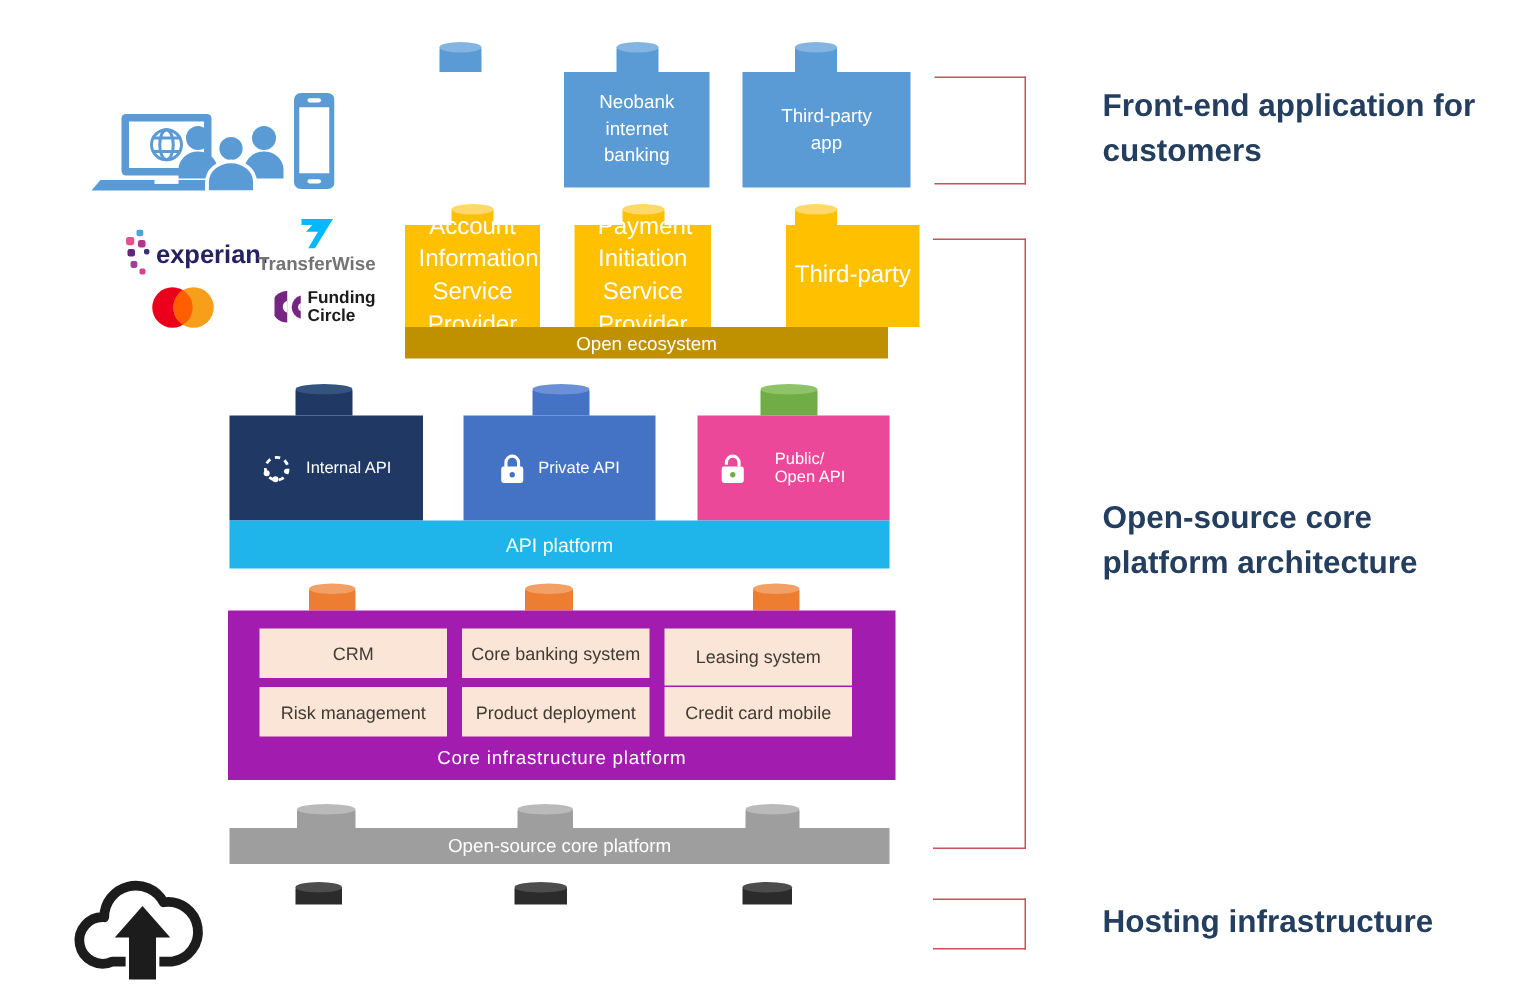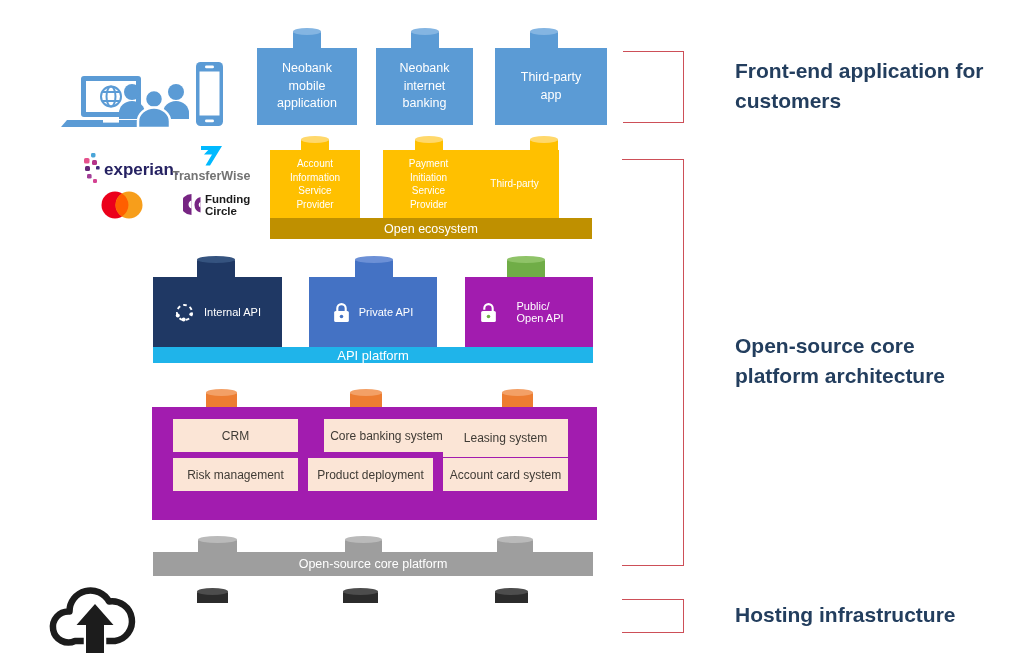--- a/index.html
+++ b/index.html
@@ -3,25 +3,25 @@
 <meta charset="utf-8">
 <style>
   html,body{margin:0;padding:0;background:#fff;}
   body{font-family:"Liberation Sans", sans-serif;}
   .canvas{position:relative;width:1024px;height:660px;background:#fff;overflow:hidden;}
 
   
   .block{position:absolute;display:flex;align-items:center;justify-content:center;
          text-align:center;color:#fff;box-sizing:border-box;}
   .blue-block{background:#5b9bd5;font-size:12.5px;line-height:1.42;}
-  .yellow-block{background:#ffc000;font-size:10px;line-height:1.35;}
+  .yellow-block{background:#ffc000;font-size:16px;line-height:1.35;}
   .api-block{font-size:11px;gap:9px;}
   .navy{background:#1f3864;}
   .pblue{background:#4472c4;}
-  .green{background:#a21caf;gap:20px;}
+  .green{background:#ec4899;gap:20px;}
 
   .bar{position:absolute;display:flex;align-items:center;justify-content:center;
        color:#fff;font-size:12.5px;box-sizing:border-box;}
   .gold{background:#bf9000;}
   .cyan{background:#1fb4ea;font-size:13px;}
   .gray{background:#9e9e9e;}
   .dark{background:#262626;}
 
   .platform{position:absolute;background:#a21caf;}
   .platform .caption{position:absolute;left:0;right:0;bottom:8px;text-align:center;
@@ -117,40 +117,37 @@
     </svg>
     <div class="fc-text">
       <div>Funding</div>
       <div>Circle</div>
     </div>
   </div>
 
   <div class="peg peg-blue" style="left:293px;top:31px;width:28px;height:17px"></div>
   <div class="peg peg-blue" style="left:411px;top:31px;width:28px;height:17px"></div>
   <div class="peg peg-blue" style="left:530px;top:31px;width:28px;height:17px"></div>
-  <div class="block blue-block" style="left:257px;top:48px;width:100px;height:77px">
-    <span style="width:78px">Neobank mobile application</span>
-  </div>
   <div class="block blue-block" style="left:376px;top:48px;width:97px;height:77px">
     <span style="width:70px">Neobank internet banking</span>
   </div>
   <div class="block blue-block" style="left:495px;top:48px;width:112px;height:77px">
     <span style="width:62px">Third-party app</span>
   </div>
 
   <div class="peg peg-yellow" style="left:301px;top:139px;width:28px;height:11px"></div>
   <div class="peg peg-yellow" style="left:415px;top:139px;width:28px;height:11px"></div>
   <div class="peg peg-yellow" style="left:530px;top:139px;width:28px;height:11px"></div>
   <div class="block yellow-block" style="left:270px;top:150px;width:90px;height:68px">
     <span style="width:72px">Account Information Service Provider</span>
   </div>
   <div class="block yellow-block" style="left:383px;top:150px;width:91px;height:68px">
     <span style="width:60px">Payment Initiation Service Provider</span>
   </div>
-  <div class="block yellow-block" style="left:470px;top:150px;width:89px;height:68px">
+  <div class="block yellow-block" style="left:524px;top:150px;width:89px;height:68px">
     <span>Third-party</span>
   </div>
   <div class="bar gold" style="left:270px;top:218px;width:322px;height:21px">
     <span>Open ecosystem</span>
   </div>
 
   <div class="peg peg-navy" style="left:197px;top:259px;width:38px;height:18px"></div>
   <div class="peg peg-pblue" style="left:355px;top:259px;width:38px;height:18px"></div>
   <div class="peg peg-green" style="left:507px;top:259px;width:38px;height:18px"></div>
 
@@ -175,47 +172,48 @@
 
   <div class="block api-block green" style="left:465px;top:277px;width:128px;height:70px">
     <svg width="17" height="21" viewBox="0 0 16 20">
       <path d="M12,8.6 V6 a4,4 0 0 0 -8,0 V7.4" fill="none" stroke="#fff" stroke-width="2"></path>
       <rect x="1" y="8.6" width="14" height="10.4" rx="1.5" fill="#fff"></rect>
       <circle cx="8" cy="13.8" r="1.7" fill="#70ad47"></circle>
     </svg>
     <span style="width:62px;text-align:left">Public/ Open API</span>
   </div>
 
-  <div class="bar cyan" style="left:153px;top:347px;width:440px;height:16px">
+  <div class="bar cyan" style="left:153px;top:347px;width:440px;height:32px">
     <span>API platform</span>
   </div>
 
   <div class="peg peg-orange" style="left:206px;top:392px;width:31px;height:15px"></div>
   <div class="peg peg-orange" style="left:350px;top:392px;width:32px;height:15px"></div>
   <div class="peg peg-orange" style="left:502px;top:392px;width:31px;height:15px"></div>
 
   <div class="platform" style="left:152px;top:407px;width:445px;height:113px">
     <div class="core-box" style="left:21px;top:12px;width:125px;height:33px">
       <span>CRM</span>
     </div>
-    <div class="core-box" style="left:172px;top:12px;width:125px;height:33px">
+    <div class="core-box" style="left:156px;top:12px;width:125px;height:33px">
       <span>Core banking system</span>
     </div>
     <div class="core-box" style="left:291px;top:12px;width:125px;height:38px">
       <span>Leasing system</span>
     </div>
     <div class="core-box" style="left:21px;top:51px;width:125px;height:33px">
       <span>Risk management</span>
     </div>
     <div class="core-box" style="left:156px;top:51px;width:125px;height:33px">
       <span>Product deployment</span>
     </div>
     <div class="core-box" style="left:291px;top:51px;width:125px;height:33px">
-      <span>Account card system</span>
-    </div>
+      <span>Credit card mobile</span>
+    </div>
+    <div class="caption">Core infrastructure platform</div>
   </div>
 
   <div class="peg peg-gray" style="left:198px;top:539px;width:39px;height:13px"></div>
   <div class="peg peg-gray" style="left:345px;top:539px;width:37px;height:13px"></div>
   <div class="peg peg-gray" style="left:497px;top:539px;width:36px;height:13px"></div>
   <div class="bar gray" style="left:153px;top:552px;width:440px;height:24px">
     <span>Open-source core platform</span>
   </div>
 
   <div class="peg peg-dark" style="left:197px;top:591px;width:31px;height:12px"></div>

